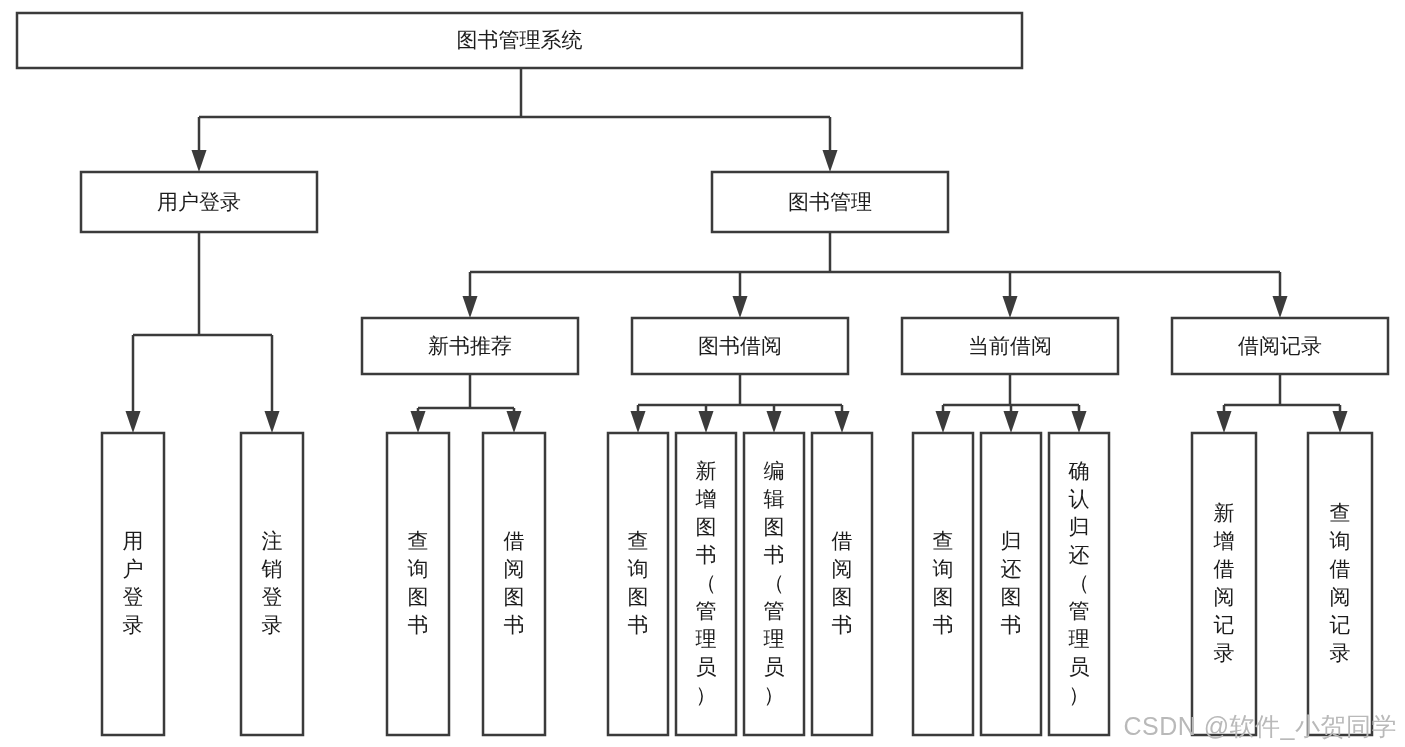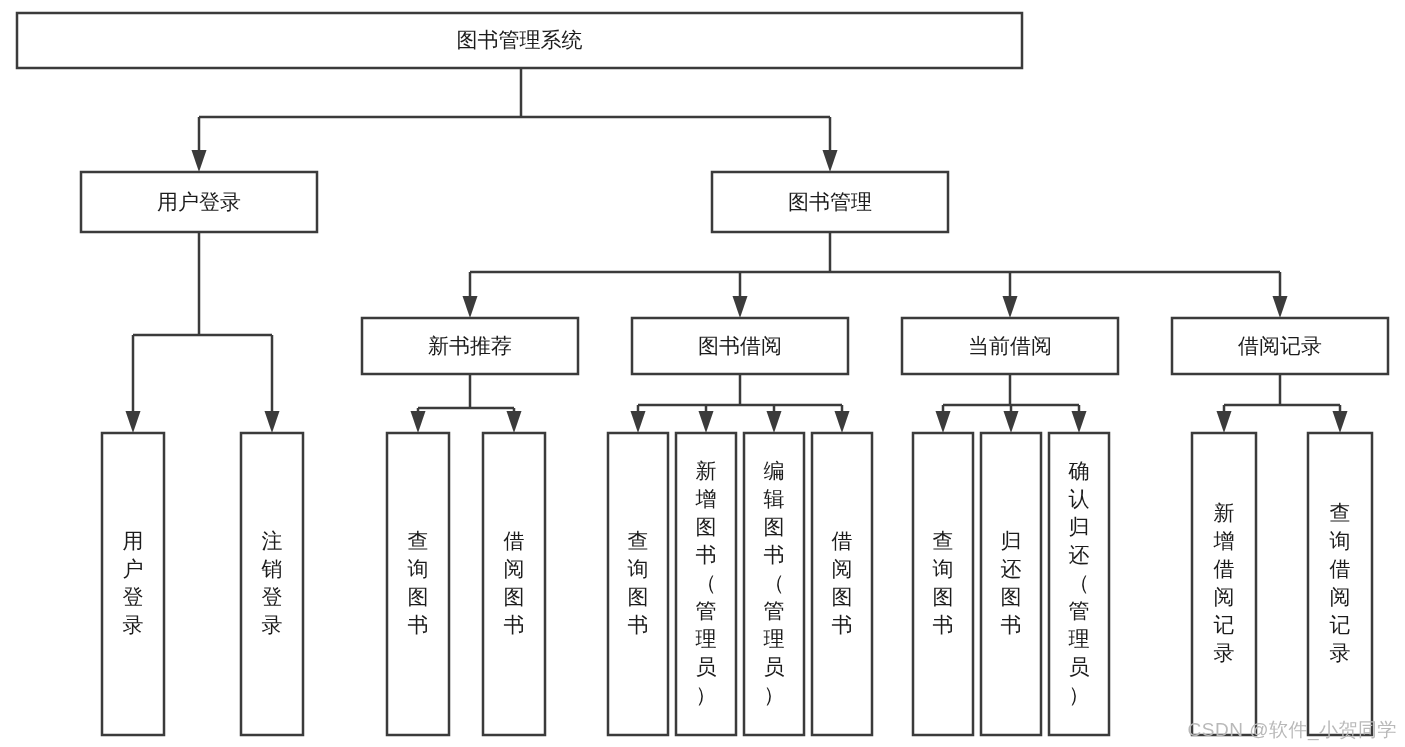--- a/index.html
+++ b/index.html
@@ -57,21 +57,21 @@
     fill: #1c1c1c;
     text-anchor: middle;
     dominant-baseline: middle;
     white-space: pre;
   }
   .watermark {
     position: absolute;
     right: 8px;
     bottom: 4px;
     font-family: "Liberation Sans", "DejaVu Sans", sans-serif;
-    font-size: 19px;
+    font-size: 25px;
     color: #b9b9b9;
     letter-spacing: 0.5px;
     user-select: none;
     white-space: nowrap;
   }
 </style>
 </head>
 <body>
 
 <div id="diagram-root">

